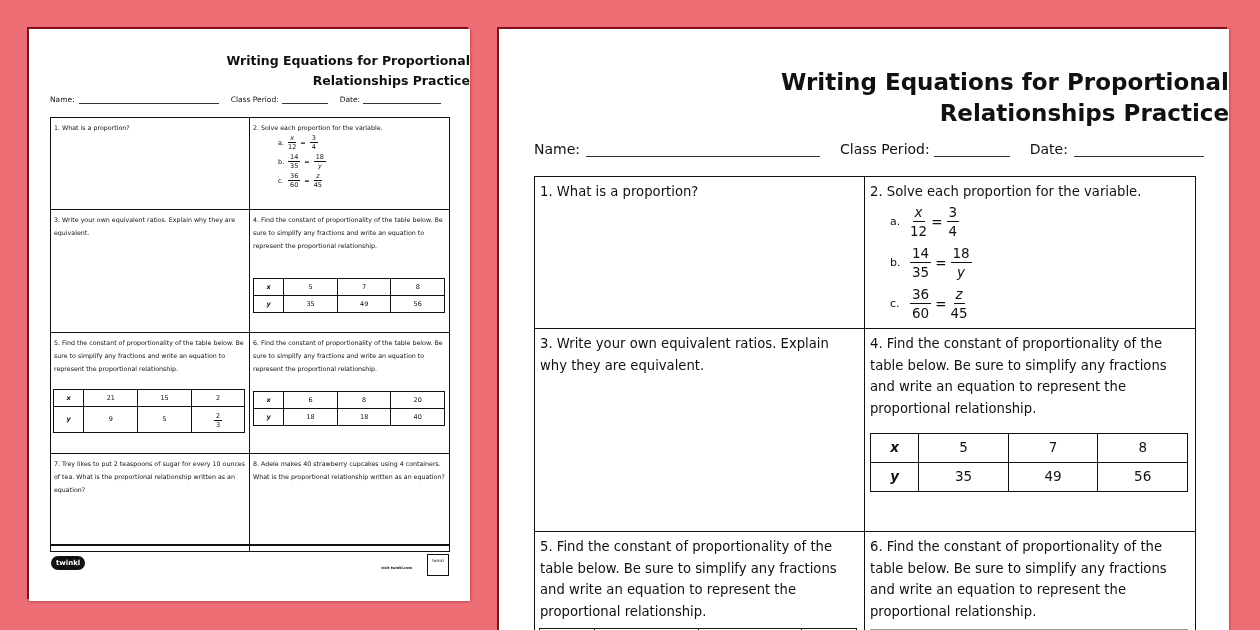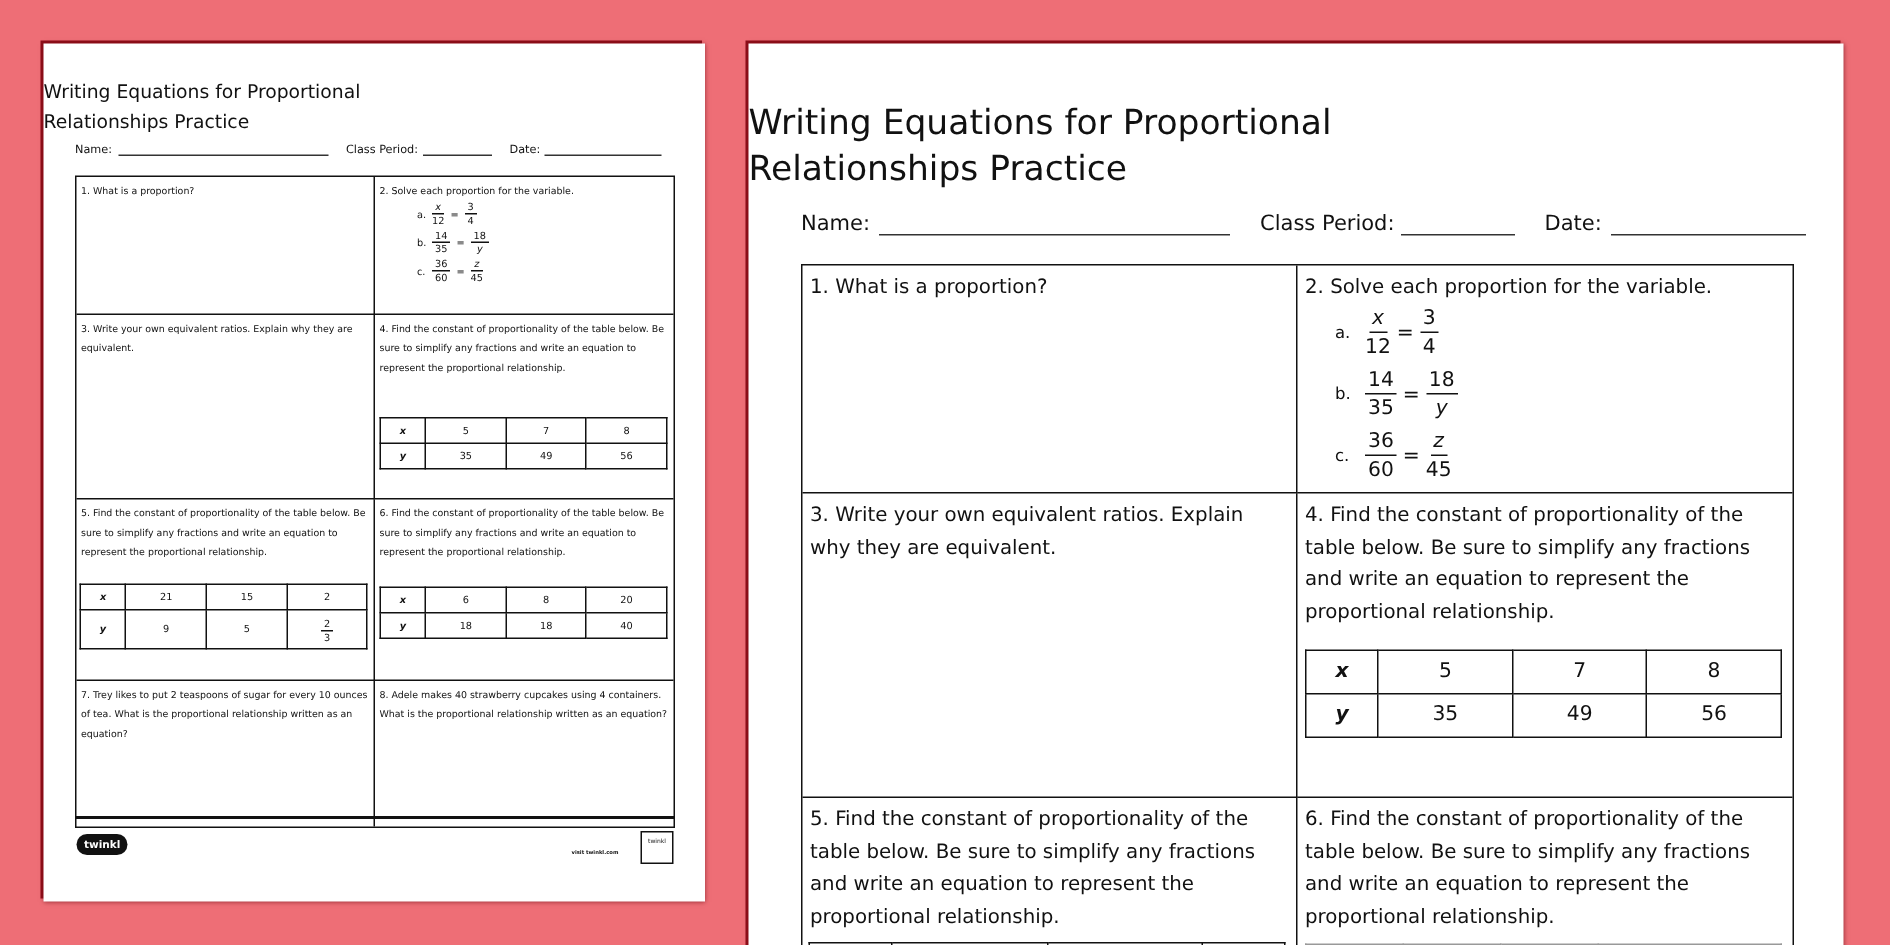--- a/index.html
+++ b/index.html
@@ -12,21 +12,21 @@
   }
   .page {
     position: absolute;
     background: #fff;
     box-shadow: -2px -2px 0 #8a0d18, 0 0 3px rgba(90,0,10,0.6);
     overflow: hidden;
   }
   #small-page { left: 29px; top: 29px; width: 441px; height: 572px; }
   #large-page { left: 499px; top: 29px; width: 730px; height: 620px; }
 
-  .title { text-align: left; font-weight: normal; }
+  .title { text-align: right; font-weight: bold; }
   .meta-row { display: flex; align-items: flex-end; position: absolute; }
   .meta-label { font-weight: normal; white-space: nowrap; }
   .blank { border-bottom: 1px solid #333; display: inline-block; }
 
   .grid { position: absolute; border: 1.5px solid #111; display: grid; grid-template-columns: 1fr 1fr; }
   .cell { border-right: 1.5px solid #111; border-bottom: 1.5px solid #111; position: relative; overflow: hidden; }
   .cell:nth-child(2n) { border-right: none; }
   .qtext { display: block; }
 
   table.xy { border-collapse: collapse; position: absolute; }

